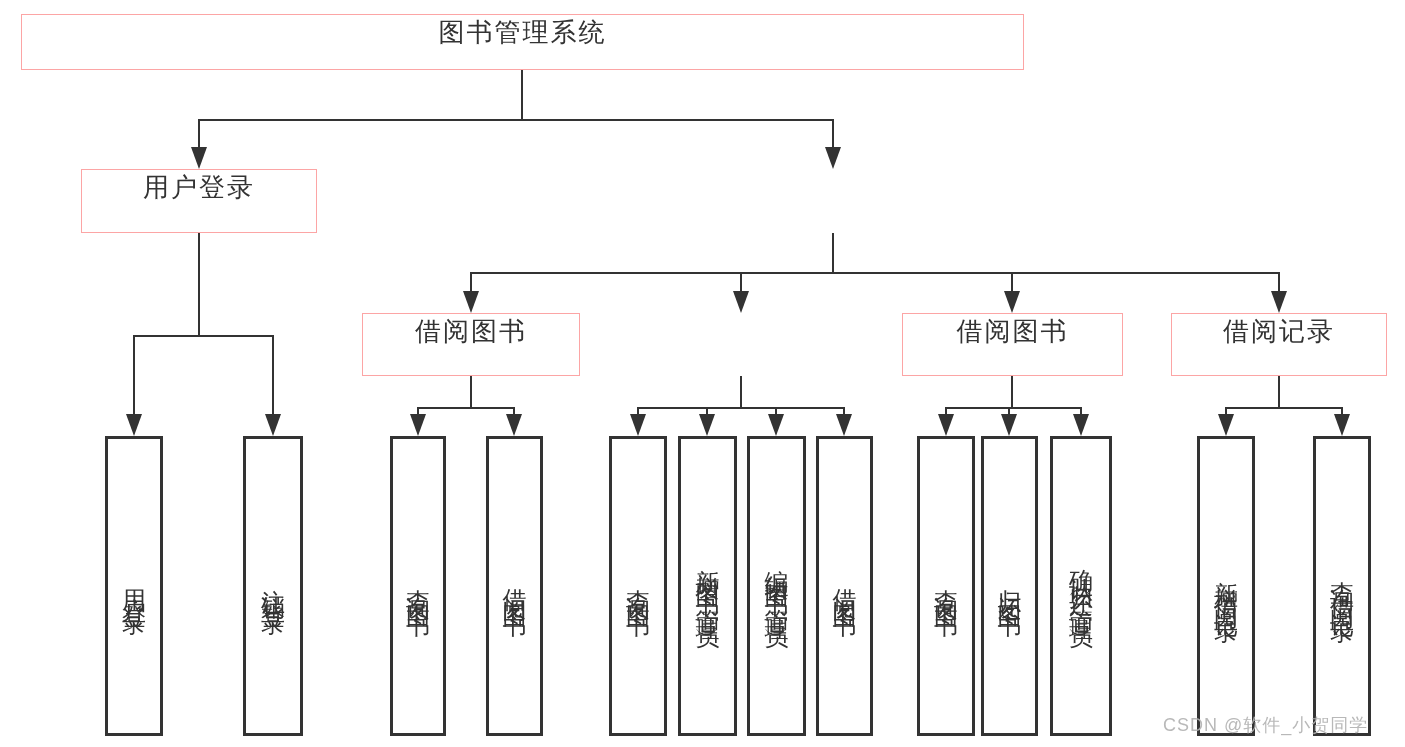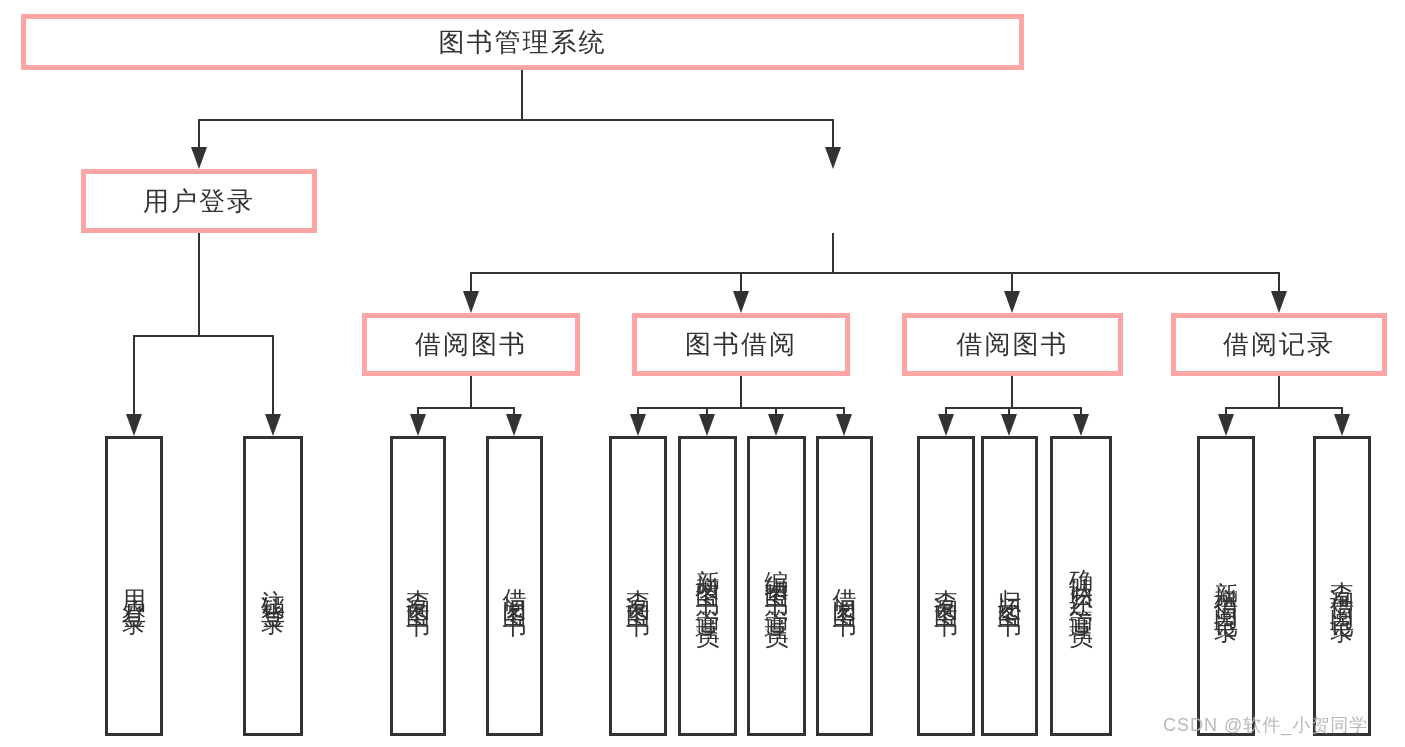--- a/index.html
+++ b/index.html
@@ -3,22 +3,22 @@
 <meta charset="utf-8">
 <style>
   html,body { margin:0; padding:0; background:#ffffff; }
   #stage {
     position:relative; width:1405px; height:747px; background:#ffffff;
     font-family:"Liberation Sans","DejaVu Sans",sans-serif; color:#333333;
     overflow:hidden;
   }
   .box {
     position:absolute; box-sizing:border-box;
-    border:5px solid #fca5a5; background:#ffffff;
-    display:flex; align-items:center; justify-content:center;
+    border:1px solid #fca5a5; background:#ffffff;
+    display:flex; align-items:flex-start; justify-content:center;
     font-size:26px; letter-spacing:2px; color:#333333; white-space:nowrap;
   }
   .vbox {
     position:absolute; box-sizing:border-box;
     border:3px solid #333333; background:#ffffff;
     display:flex; align-items:center; justify-content:center;
   }
   .vbox span {
     writing-mode:vertical-rl; text-orientation:mixed;
     font-size:24px; letter-spacing:8px; color:#333333; line-height:1;
@@ -69,23 +69,20 @@
   <div class="arr" style="left:463px; top:291px;"></div>
   <div class="vline" style="left:740px; top:272px; height:22px;"></div>
   <div class="arr" style="left:733px; top:291px;"></div>
   <div class="vline" style="left:1011px; top:272px; height:22px;"></div>
   <div class="arr" style="left:1004px; top:291px;"></div>
   <div class="vline" style="left:1278px; top:272px; height:22px;"></div>
   <div class="arr" style="left:1271px; top:291px;"></div>
 
   <div class="box" style="left:362px; top:313px; width:218px; height:63px;">
     <span>借阅图书</span>
-  </div>
-  <div class="box" style="left:632px; top:313px; width:218px; height:63px;">
-    <span>图书借阅</span>
   </div>
   <div class="box" style="left:902px; top:313px; width:221px; height:63px;">
     <span>借阅图书</span>
   </div>
   <div class="box" style="left:1171px; top:313px; width:216px; height:63px;">
     <span>借阅记录</span>
   </div>
 
   <div class="vline" style="left:470px; top:376px; height:33px;"></div>
   <div class="hline" style="left:417px; top:407px; width:98px;"></div>

